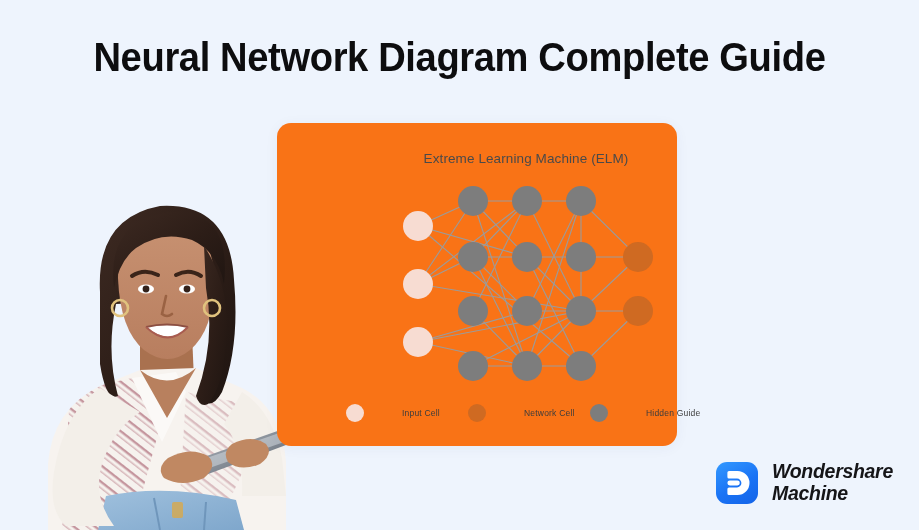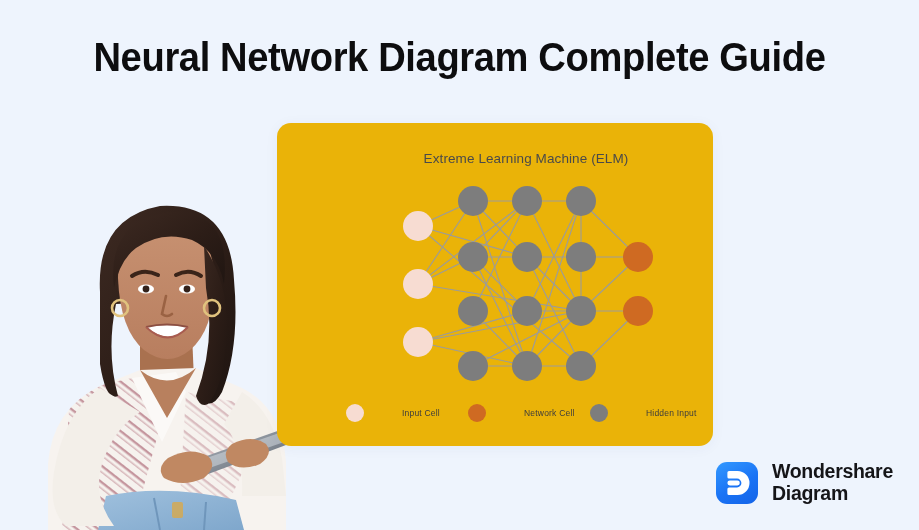--- a/index.html
+++ b/index.html
@@ -37,23 +37,23 @@
     transform: scaleX(0.93);
     transform-origin: center top;
     white-space: nowrap;
   }
 
   
   .card {
     position: absolute;
     left: 277px;
     top: 123px;
-    width: 436px;
+    width: 400px;
     height: 323px;
-    background: #eab308;
+    background: #f97316;
     border-radius: 14px;
     box-shadow: 0 2px 14px rgba(30, 60, 120, 0.05);
   }
   .diagram-title {
     position: absolute;
     left: 0;
     top: 28px;
     width: 498px;
     text-align: center;
     font-size: 13.5px;
@@ -128,20 +128,21 @@
     position: relative;
   }
   .brand-mark svg {
     position: absolute;
     left: 0;
     top: 0;
   }
   .brand-text {
     margin-left: 14px;
     line-height: 1.12;
+    font-style: italic;
   }
   .brand-line {
     font-size: 19.5px;
     font-weight: 700;
     color: #151518;
     letter-spacing: -0.3px;
     white-space: nowrap;
   }
 </style>
 </head>
@@ -304,31 +305,31 @@
       <div class="legend-item" id="legend-0">
         <span class="legend-dot" style="background: rgb(247, 220, 210);"></span>
         <span class="legend-label">Input Cell</span>
       </div>
       <div class="legend-item" id="legend-1">
         <span class="legend-dot" style="background: rgb(207, 106, 34);"></span>
         <span class="legend-label">Network Cell</span>
       </div>
       <div class="legend-item" id="legend-2">
         <span class="legend-dot" style="background: rgb(125, 125, 125);"></span>
-        <span class="legend-label">Hidden Input</span>
+        <span class="legend-label">Hidden Guide</span>
       </div>
     </div>
   </div>
 
   <div class="brand">
     <div class="brand-mark">
       <svg width="42" height="42" viewBox="0 0 42 42">
         <path d="M13 9 h8.5 a12 12 0 0 1 0 24 H13 a1.6 1.6 0 0 1 -1.6 -1.6 v-4.4 a1.6 1.6 0 0 1 1.6 -1.6 h8 a4.4 4.4 0 0 0 0 -8.8 h-8 A1.6 1.6 0 0 1 11.4 15 v-4.4 A1.6 1.6 0 0 1 13 9 Z" fill="#ffffff"></path>
         <rect x="11.4" y="18.6" width="12.4" height="4.8" rx="2.4" fill="#ffffff"></rect>
       </svg>
     </div>
     <div class="brand-text">
       <div class="brand-line">Wondershare</div>
-      <div class="brand-line">Diagram</div>
+      <div class="brand-line">Machine</div>
     </div>
   </div>
 
 </div>
 
 </body></html>

